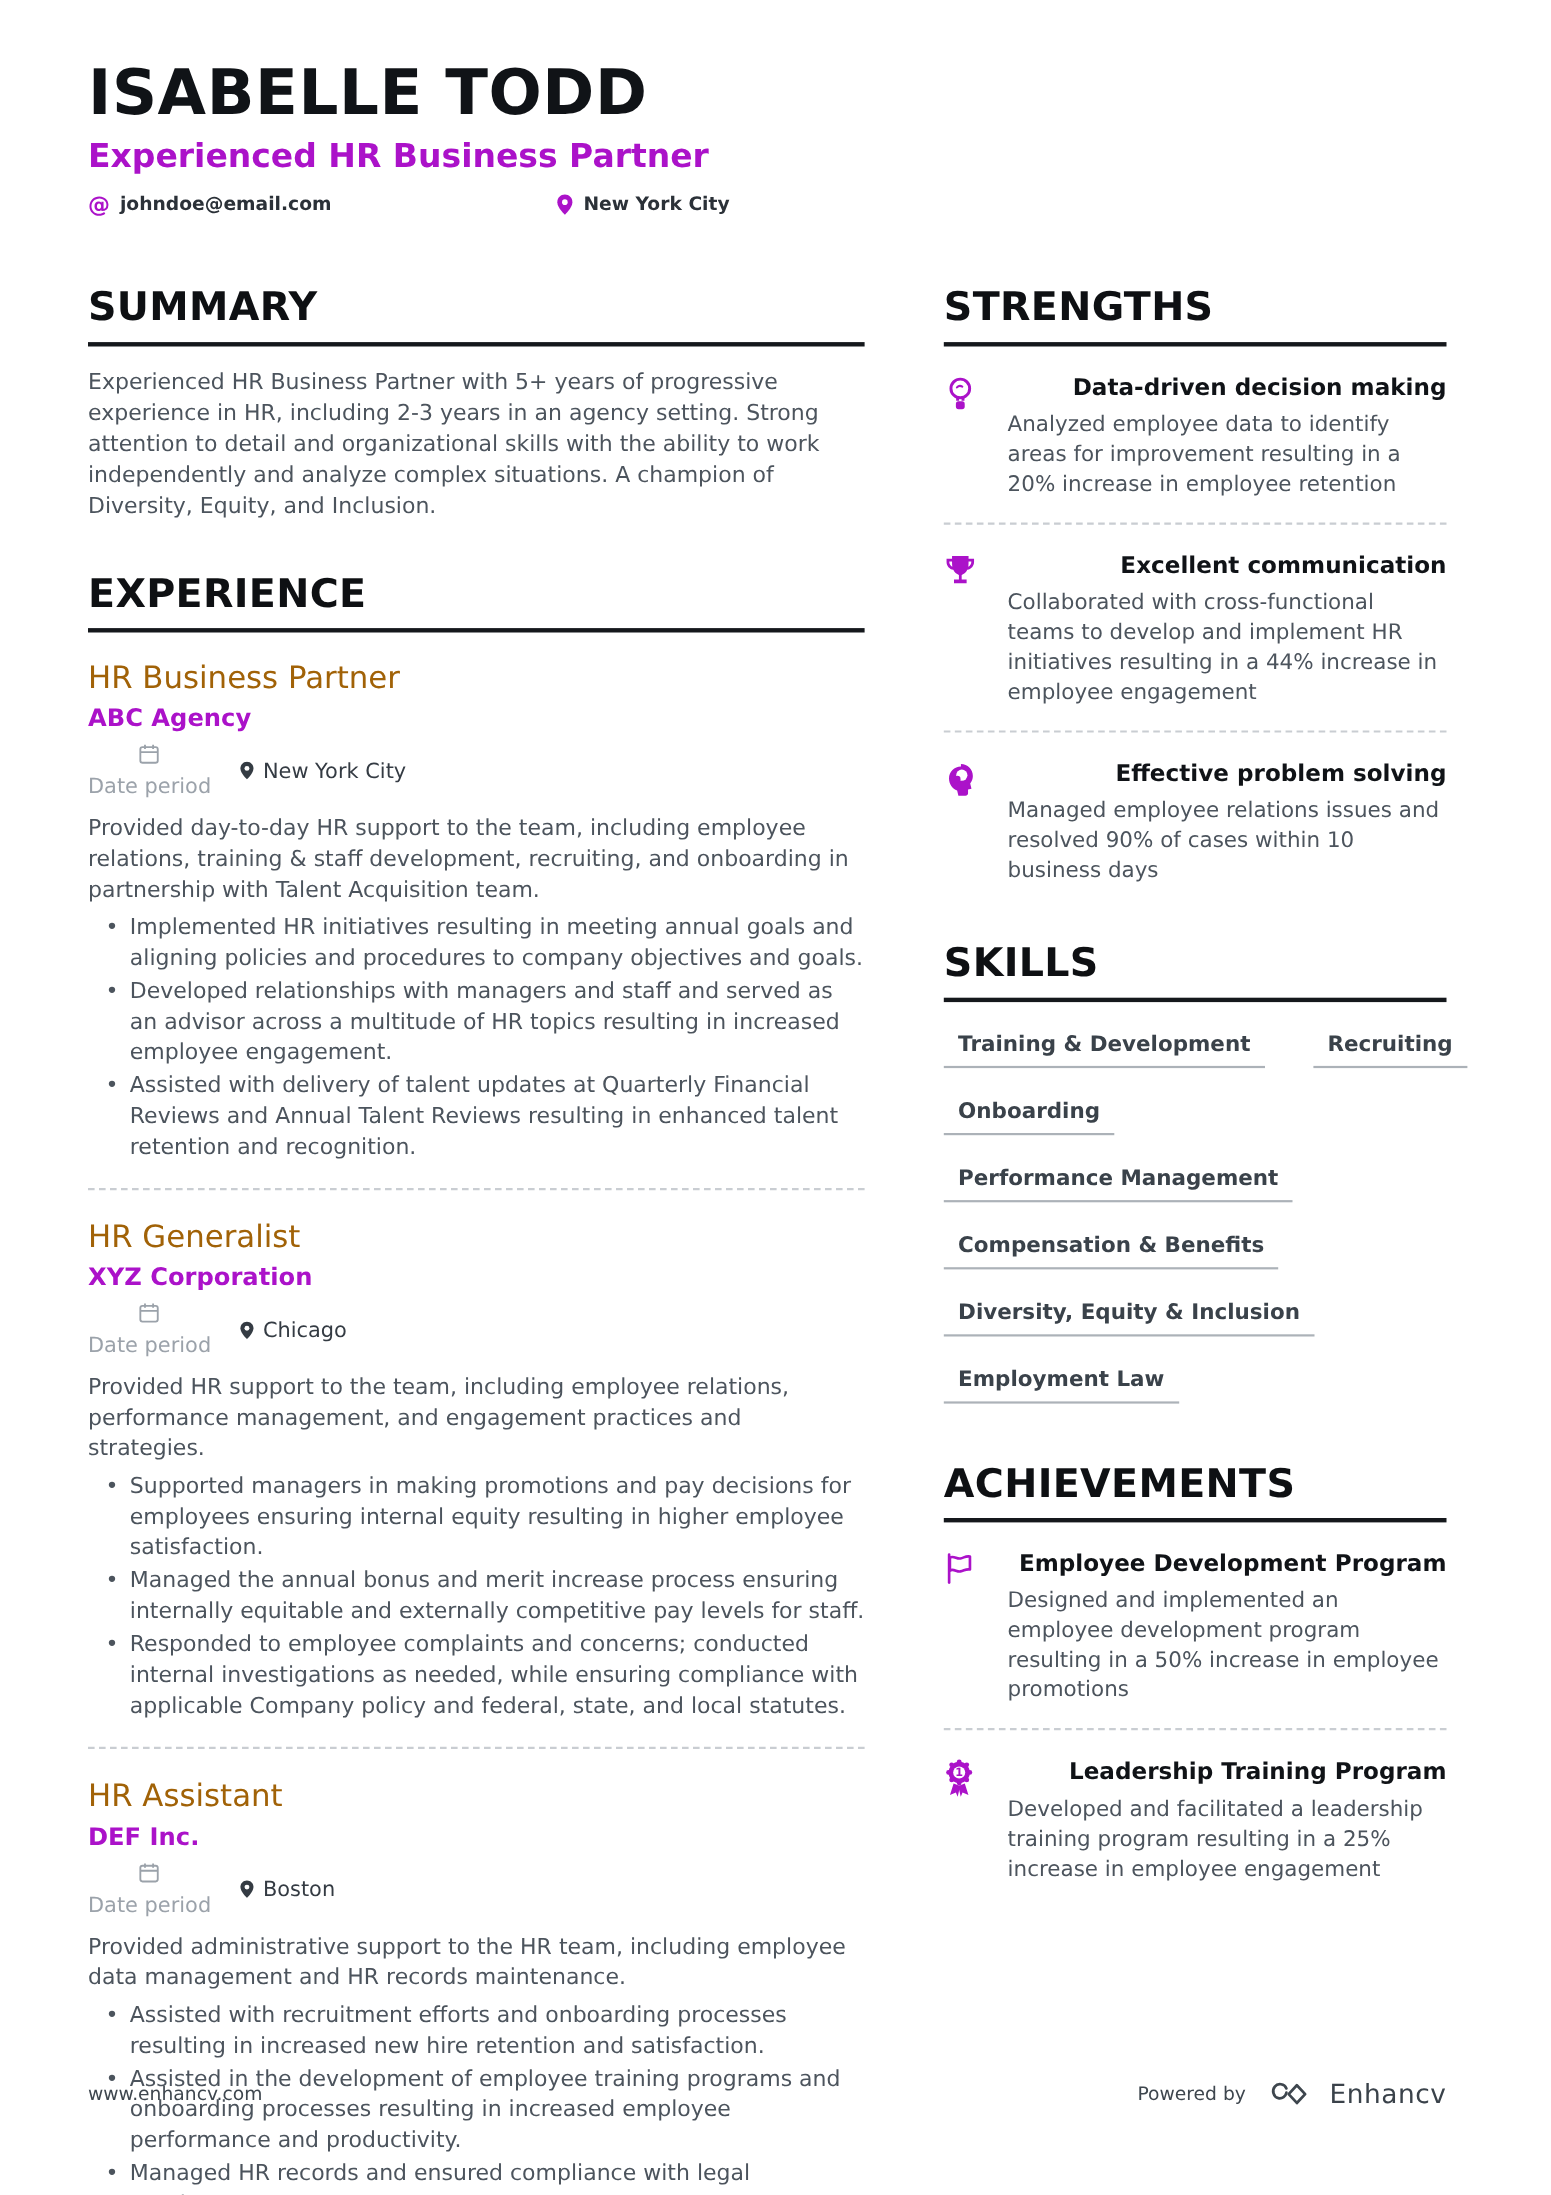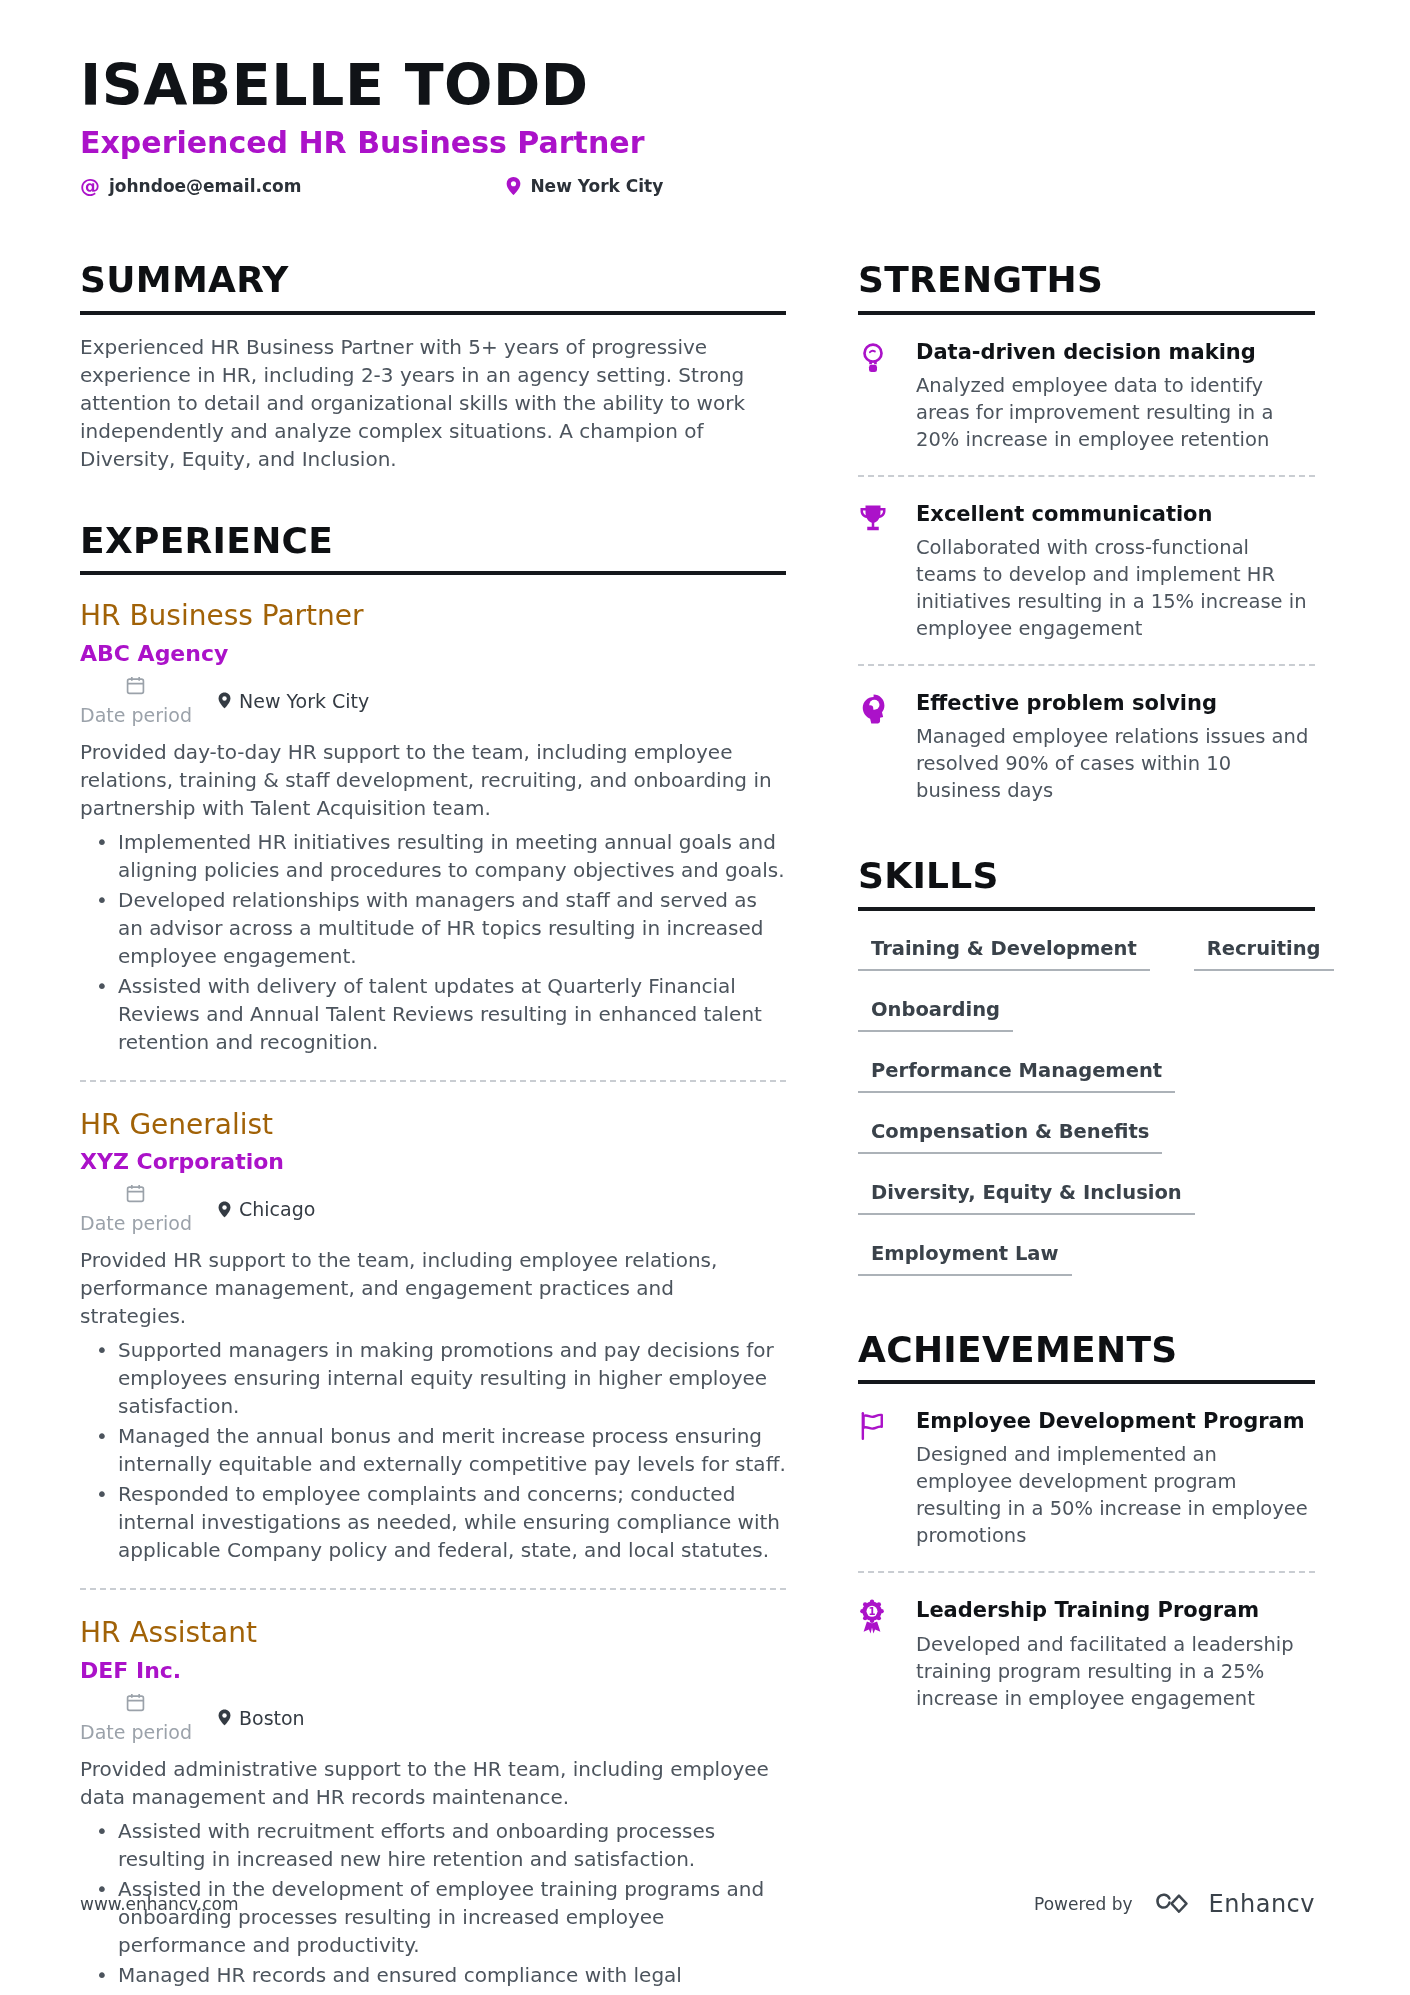--- a/index.html
+++ b/index.html
@@ -45,21 +45,21 @@
   .job-desc { margin-top:12px; }
   ul.bullets { margin-top:6px; list-style:none; }
   ul.bullets li { position:relative; padding-left:38px; font-size:20px; line-height:28px; color:#4C545D; margin-top:2px; }
   ul.bullets li::before { content:"•"; position:absolute; left:16px; color:#4C545D; }
   .dashed-divider { border:none; border-top:2px dashed #C9CDD2; margin:24px 0 26px; }
 
   
   .feature-item { display:flex; margin-top:24px; }
   .feature-icon { width:34px; flex:none; padding-top:2px; }
   .feature-body { margin-left:24px; flex:1; }
-  .feature-title { font-size:21px; font-weight:800; color:#101317; line-height:1.25; }
+  .feature-title { font-size:21px; font-weight:800; color:#101317; line-height:1.25;text-align:right; }
   .feature-text { margin-top:7px; font-size:19.5px; line-height:27px; color:#4C545D; }
   .col-right .dashed-divider { margin:22px 0 0; }
 
   
   .skills-wrap { margin-top:26px; }
   .skill-row { display:flex; gap:44px; margin-bottom:27px; }
   .skill-chip {
     font-size:19.5px; font-weight:700; color:#3A424A;
     padding:0 13px 9px; border-bottom:2px solid #ACB2B8; white-space:nowrap;
   }
@@ -218,21 +218,21 @@
         <hr class="dashed-divider">
 
         <div class="feature-item">
           <div class="feature-icon">
             <svg width="30" height="30" viewBox="0 0 24 24">
               <path fill="#AB12C9" d="M6 2h12v2h4v2.3c0 2.9-2.1 5.2-4.9 5.7-.8 1.8-2.3 3.2-4.1 3.7V19h3.6v2.8H7.4V19H11v-3.3c-1.8-.5-3.3-1.9-4.1-3.7C4.1 11.5 2 9.2 2 6.3V4h4V2zM4 6v.3c0 1.5.9 2.8 2.2 3.4C6.1 8.9 6 8 6 7V6H4zm16 0h-2v1c0 1-.1 1.9-.2 2.7C19.1 9.1 20 7.8 20 6.3V6z"></path>
             </svg>
           </div>
           <div class="feature-body">
             <div class="feature-title">Excellent communication</div>
-            <div class="feature-text">Collaborated with cross-functional teams to develop and implement HR initiatives resulting in a 15% increase in employee engagement</div>
+            <div class="feature-text">Collaborated with cross-functional teams to develop and implement HR initiatives resulting in a 44% increase in employee engagement</div>
           </div>
         </div>
         <hr class="dashed-divider">
 
         <div class="feature-item">
           <div class="feature-icon">
             <svg width="30" height="34" viewBox="0 0 26 28">
               <path fill="#AB12C9" d="M13.5 1.5c5.2 0 9.4 4.2 9.4 9.4 0 2.2-.8 4.3-2.1 5.9l1 4.1-2.7.7v2.9c0 1.1-.9 2-2 2h-5.6l-1-4.1c-3.7-1.5-6.4-5.1-6.4-9.5 0-5.2 4.2-9.4 9.4-9.4z"></path>
               <circle cx="14.2" cy="10.3" r="4.4" fill="#fff"></circle>
               <circle cx="10.6" cy="13.4" r="2.6" fill="#AB12C9"></circle>

